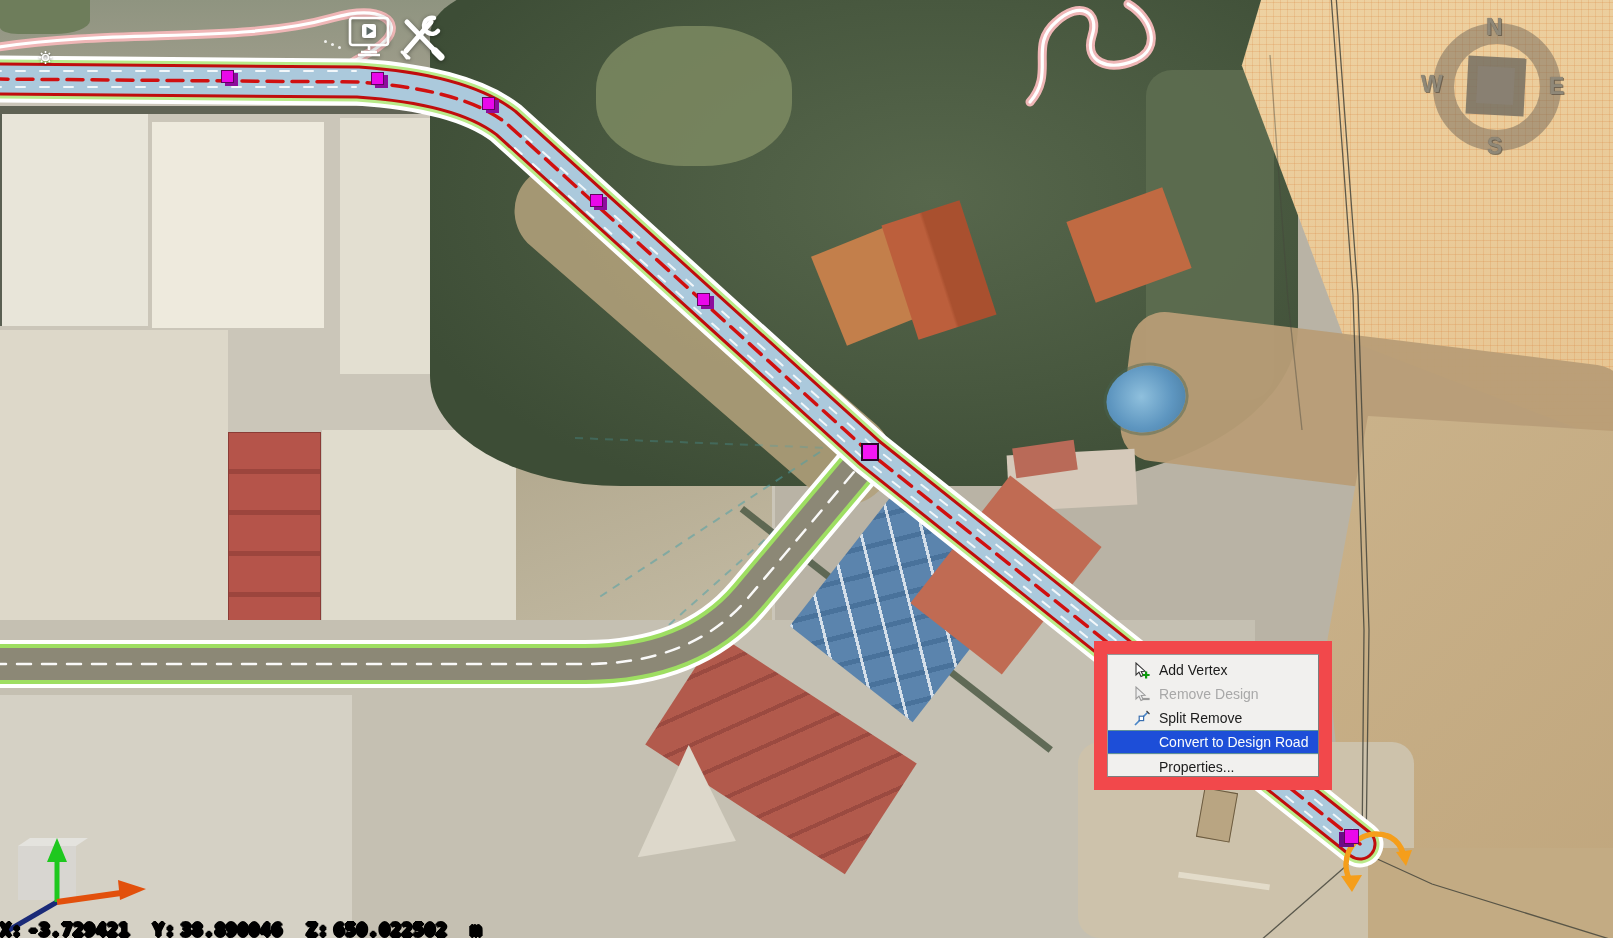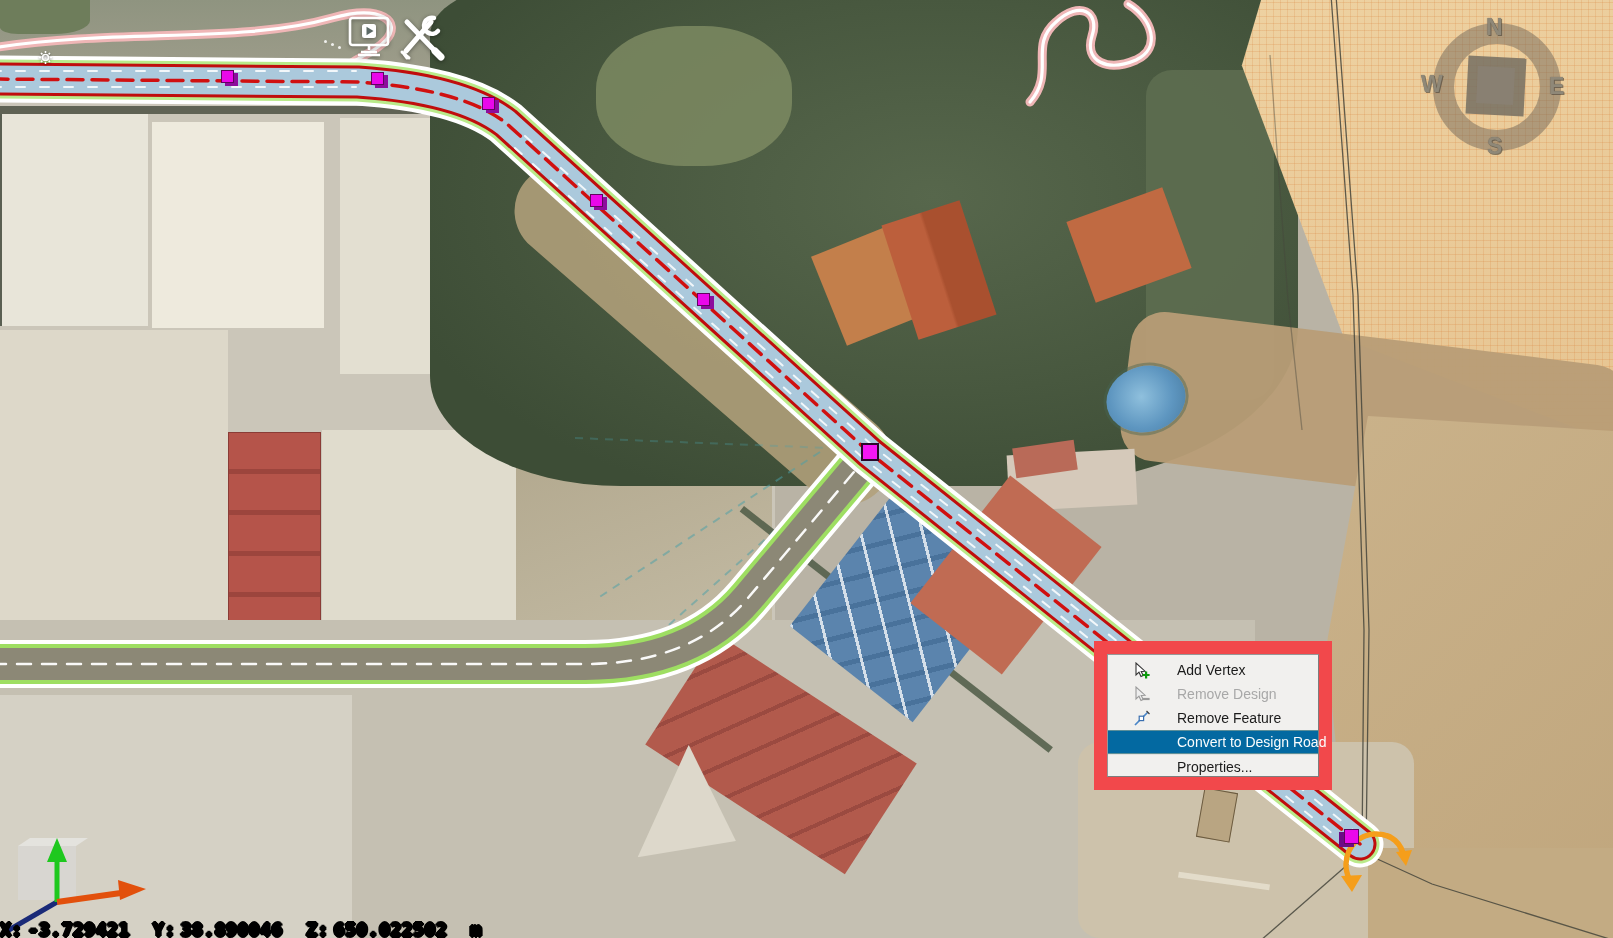--- a/index.html
+++ b/index.html
@@ -98,24 +98,24 @@
      background:rgba(118,110,97,.85);z-index:18}
   .ccube-in{position:absolute;left:10px;top:10px;width:37px;height:37px;background:rgba(137,129,115,.9)}
   .cl{position:absolute;z-index:19;font-weight:bold;font-size:23px;color:#8f8878;
       text-shadow:0 0 1px #635c50,1px 1px 0 rgba(70,64,54,.6)}
   .cl-n{left:1486px;top:14px}.cl-e{left:1549px;top:73px}.cl-s{left:1487px;top:133px}.cl-w{left:1421px;top:71px}
 
   
   .annotation{left:1094px;top:641px;width:238px;height:149px;border:13px solid #f2484b;z-index:30}
   .menu{position:absolute;inset:0;background:#f1f0ee;border:1px solid #979797;border-bottom-color:#7d7d7d;
      border-right-color:#7d7d7d;padding-top:3px;font-size:14px;color:#1b1b1b}
-  .mi{position:relative;height:24px;line-height:24px;padding-left:69px;white-space:nowrap;cursor:default}
+  .mi{position:relative;height:24px;line-height:24px;padding-left:51px;white-space:nowrap;cursor:default}
   .mi svg{position:absolute;left:25px;top:4px}
   .mi.disabled{color:#a8a8a8}
-  .mi.hl{background:#0369a1;color:#fbfdfd;border-top:1px solid #5d8f99;border-bottom:1px solid #5d8f99;
+  .mi.hl{background:#1d4ed8;color:#fbfdfd;border-top:1px solid #5d8f99;border-bottom:1px solid #5d8f99;
      height:24px;line-height:22px}
   .mi.sep{border-top:1px solid #e2e2e0}
 
   
   .statusbar{left:0;top:919px;z-index:40;font-family:"DejaVu Sans Mono",monospace;font-weight:700;
      font-size:18px;color:#000000;letter-spacing:.5px;white-space:nowrap;
      text-shadow:-2px 0 0 #000,2px 0 0 #000,0 -2px 0 #000,0 2px 0 #000,-1px -1px 0 #000,1px 1px 0 #000,-1px 1px 0 #000,1px -1px 0 #000}
   .statusbar span{margin-right:5px}
   .statusbar .val{margin-right:12px}
 </style>
@@ -326,21 +326,21 @@
           <path d="M9.6,13 h7" stroke="#9a9a9a" stroke-width="2.2"></path>
         </svg>
         <span>Remove Design</span>
       </div>
       <div class="mi">
         <svg width="18" height="18" viewBox="0 0 18 18">
           <path d="M2,15 L15,2" stroke="#4a86c8" stroke-width="1.7"></path>
           <path d="M13.5,1 l3,3" stroke="#444" stroke-width="1.3"></path>
           <rect x="6.2" y="6.2" width="4.4" height="4.4" fill="#fff" stroke="#3a6fb0" stroke-width="1.2"></rect>
         </svg>
-        <span>Remove Feature</span>
+        <span>Split Remove</span>
       </div>
       <div class="mi hl">
         <span>Convert to Design Road</span>
       </div>
       <div class="mi sep">
         <span>Properties...</span>
       </div>
     </div>
   </div>
 

